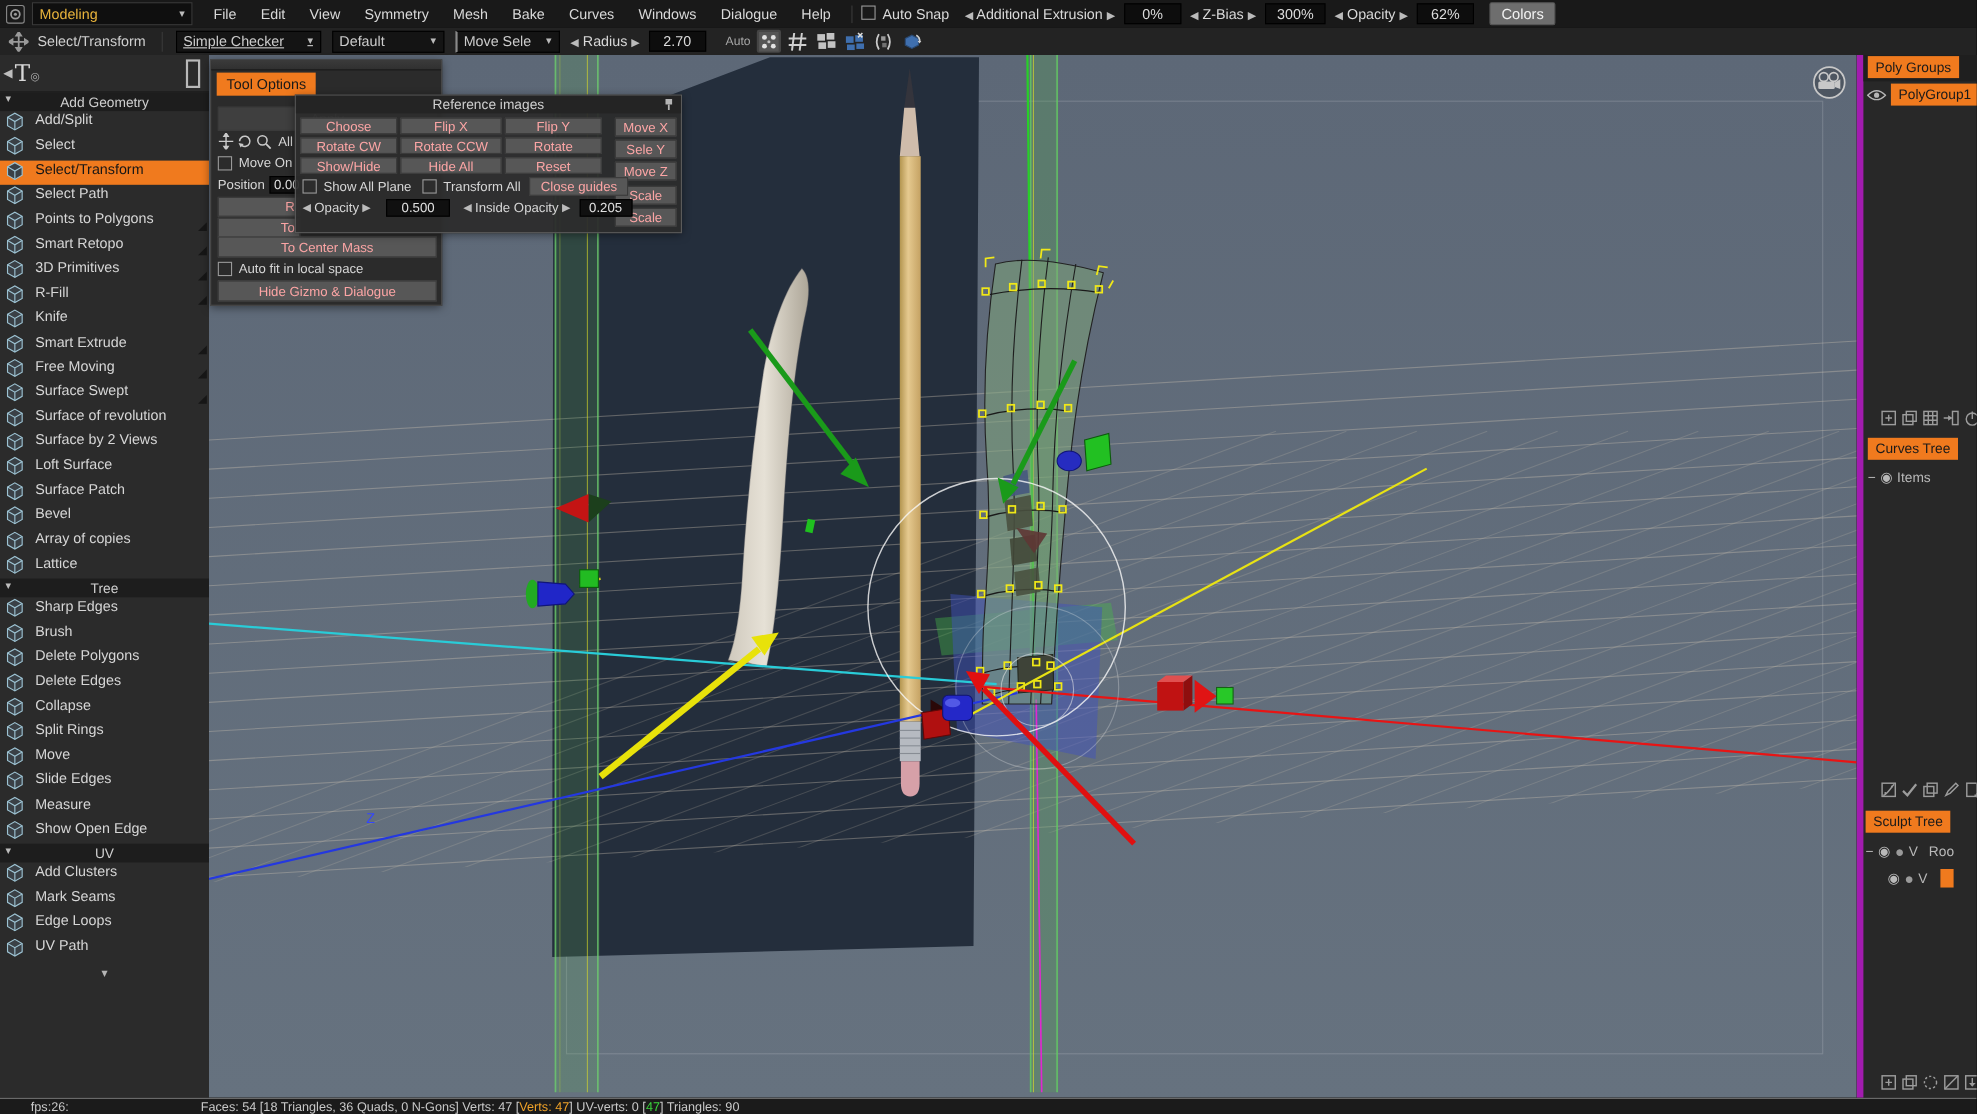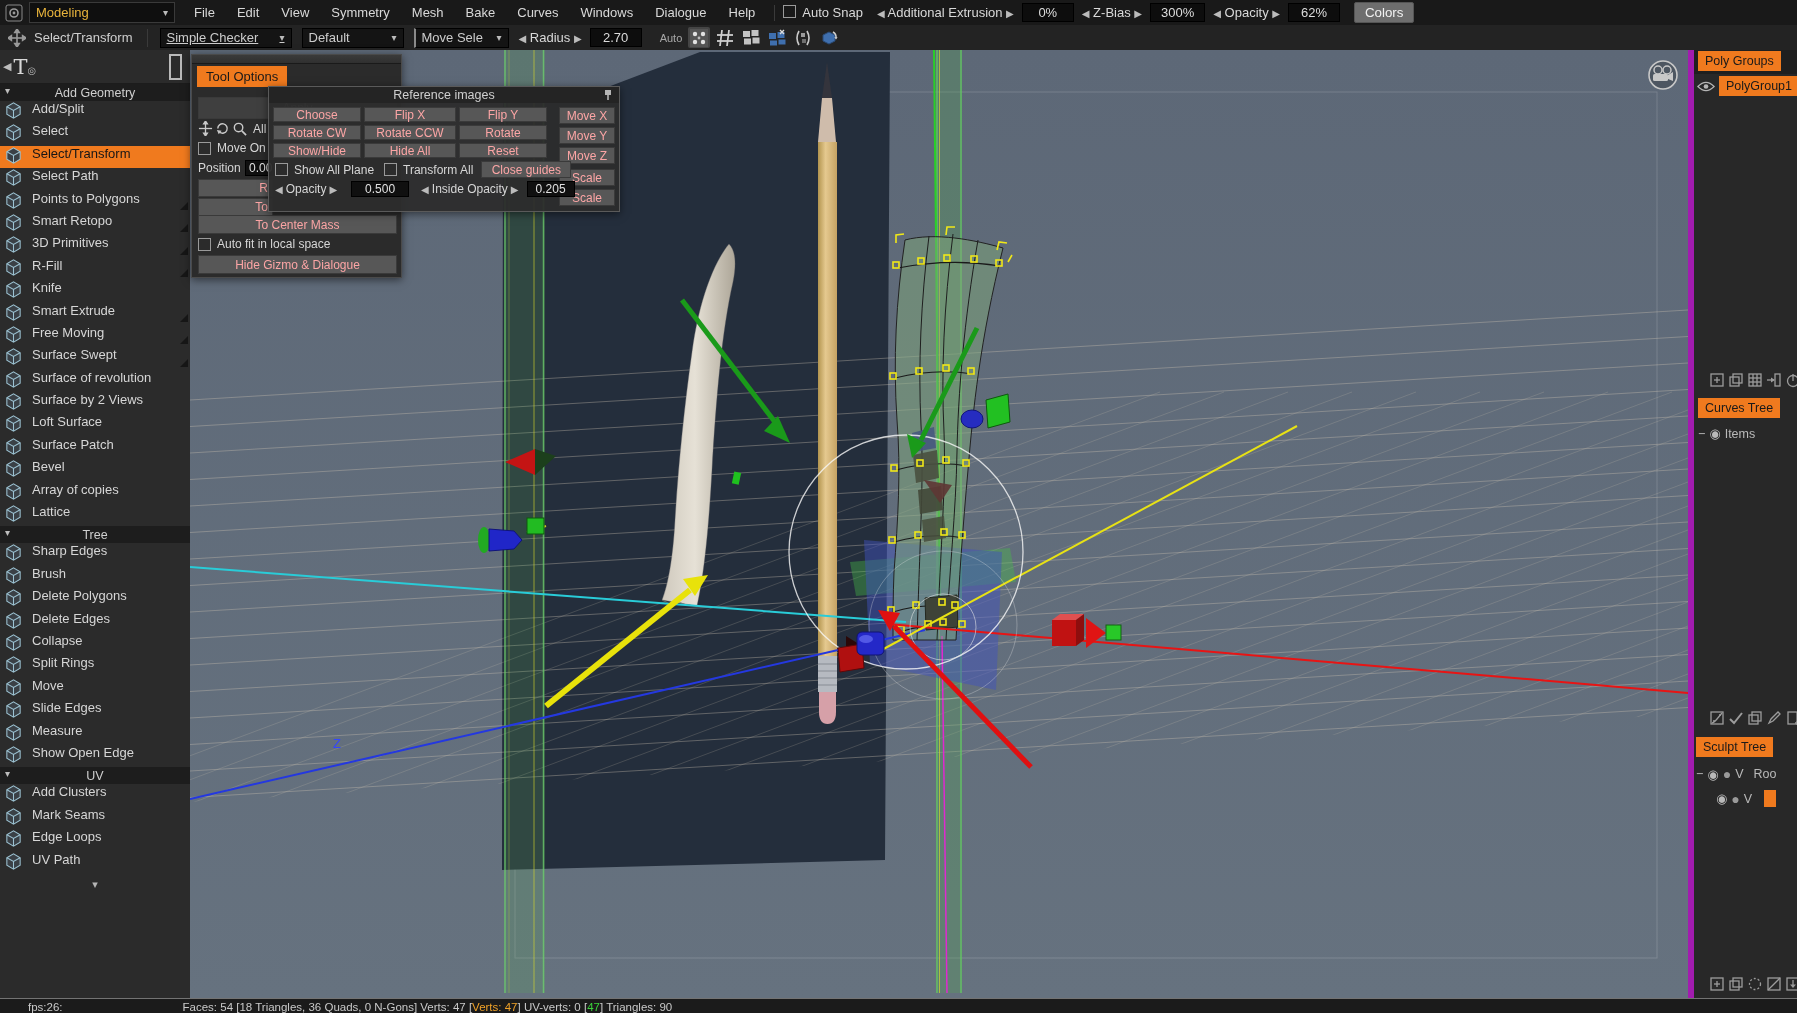--- a/index.html
+++ b/index.html
@@ -764,21 +764,21 @@
         <div class="gbtn">Flip Y</div>
         <div class="gbtn">Rotate CW</div>
         <div class="gbtn">Rotate CCW</div>
         <div class="gbtn">Rotate</div>
         <div class="gbtn">Show/Hide</div>
         <div class="gbtn">Hide All</div>
         <div class="gbtn">Reset</div>
       </div>
   <div id="ref-col4">
         <div class="gbtn" style="height: 15px;">Move X</div>
-        <div class="gbtn" style="height: 15px;">Move Y</div>
+        <div class="gbtn" style="height: 15px;">Sele Y</div>
         <div class="gbtn" style="height: 15px;">Move Z</div>
         <div class="gbtn" style="height: 15px; margin-top: 2px;">Scale</div>
         <div class="gbtn" style="height: 15px;">Scale</div>
       </div>
   <div id="ref-row4">
     <span class="chk"></span>
     <span>Show All Plane</span>
     <span class="chk" style="margin-left:10px;"></span>
     <span>Transform All</span>
     <div class="gbtn" style="width:88px;height:15px;margin-left:8px;">Close guides</div>

